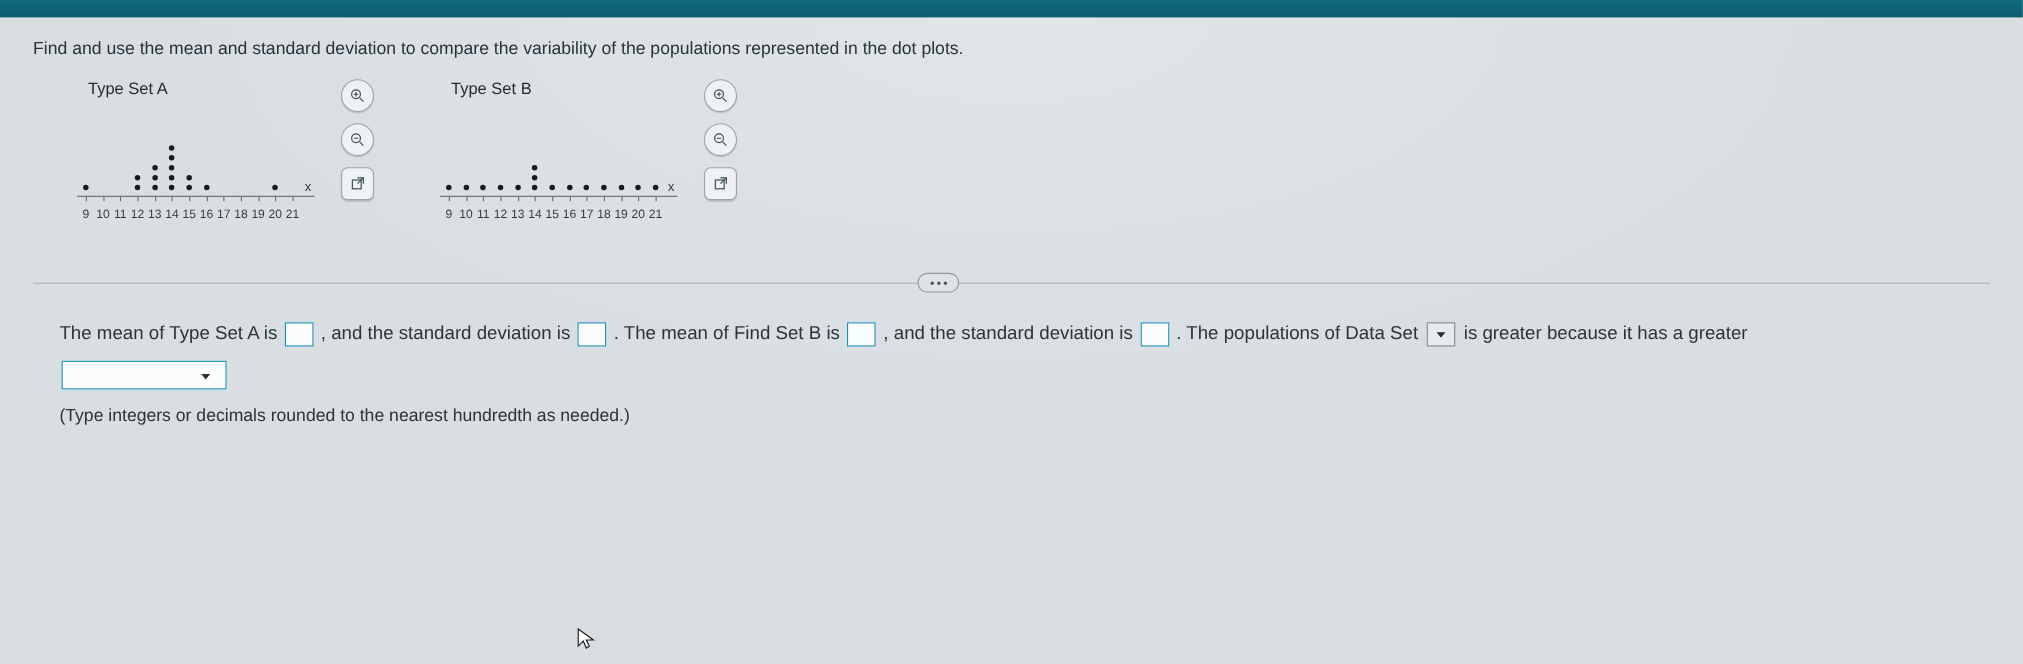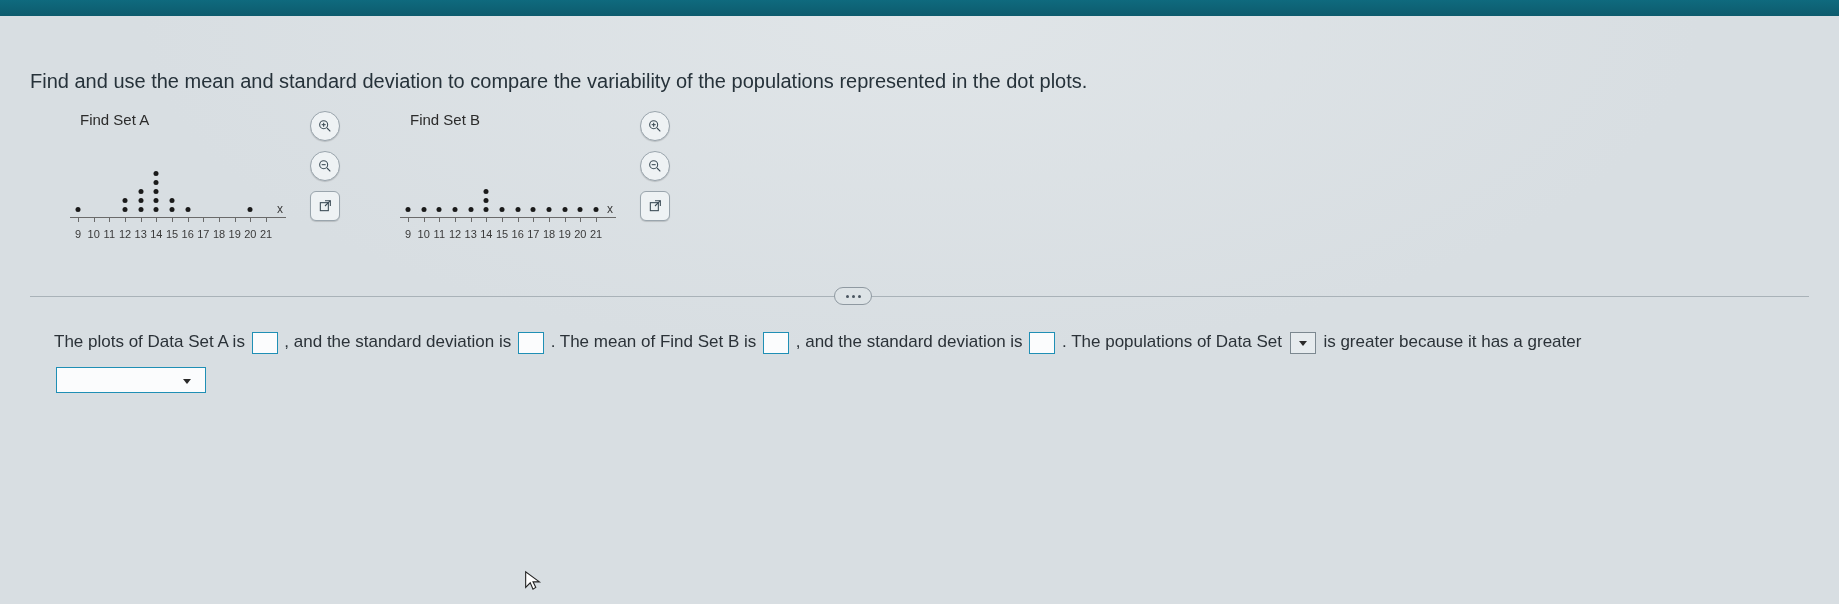--- a/index.html
+++ b/index.html
@@ -15,24 +15,23 @@
   }
   .topbar {
     height: 16px;
     background: linear-gradient(180deg, #0f6a7e 0%, #0d5b6d 100%);
   }
   .question-area {
     padding: 20px 30px 10px 30px;
     background: radial-gradient(ellipse at center top, #e0e5e8 0%, #d8dee2 60%);
   }
   .prompt {
-    font-size: 20px;
+    font-size: 16px;
     color: #26323a;
     margin-bottom: 18px;
-    margin-top: 34px;
   }
   .plots-row {
     display: flex;
     gap: 60px;
     padding-left: 40px;
   }
   .plot-block {
     display: flex;
     align-items: flex-start;
     gap: 8px;
@@ -179,21 +178,21 @@
 
 <div class="topbar"></div>
 
 <div class="question-area">
   <div class="prompt">Find and use the mean and standard deviation to compare the variability of the populations represented in the dot plots.</div>
 
   <div class="plots-row">
 
     <div class="plot-block">
       <div class="plot-content">
-        <div class="plot-title">Find Set A</div>
+        <div class="plot-title">Type Set A</div>
         <div class="dotplot" id="dotplotA">
           <div class="axis-line"></div>
         <div class="tick" style="left: 8px;"></div>
             <div class="tick-label" style="left: 8px;">9</div>
             <div class="tick" style="left: 23.6667px;"></div>
             <div class="tick-label" style="left: 23.6667px;">10</div>
             <div class="tick" style="left: 39.3333px;"></div>
             <div class="tick-label" style="left: 39.3333px;">11</div>
             <div class="tick" style="left: 55px;"></div>
             <div class="tick-label" style="left: 55px;">12</div>
@@ -254,21 +253,21 @@
               <rect x="5" y="7" width="12" height="12"></rect>
               <polyline points="12,4 20,4 20,12"></polyline>
               <line x1="20" y1="4" x2="12" y2="12"></line>
             </svg>
         </div>
       </div>
     </div>
 
     <div class="plot-block">
       <div class="plot-content">
-        <div class="plot-title">Find Set B</div>
+        <div class="plot-title">Type Set B</div>
         <div class="dotplot" id="dotplotB">
           <div class="axis-line"></div>
         <div class="tick" style="left: 8px;"></div>
             <div class="tick-label" style="left: 8px;">9</div>
             <div class="tick" style="left: 23.6667px;"></div>
             <div class="tick-label" style="left: 23.6667px;">10</div>
             <div class="tick" style="left: 39.3333px;"></div>
             <div class="tick-label" style="left: 39.3333px;">11</div>
             <div class="tick" style="left: 55px;"></div>
             <div class="tick-label" style="left: 55px;">12</div>
@@ -339,21 +338,21 @@
   <div class="divider-wrap">
     <hr class="divider-line">
     <div class="divider-badge">
       <span></span>
         <span></span>
         <span></span>
     </div>
   </div>
 
   <div class="answer-area">
-    <span>The plots of Data Set A is </span>
+    <span>The mean of Type Set A is </span>
     <span class="blank-input"></span>
     <span>, and the standard deviation is </span>
     <span class="blank-input"></span>
     <span>. The mean of Find Set B is </span>
     <span class="blank-input"></span>
     <span>, and the standard deviation is </span>
     <span class="blank-input"></span>
     <span>. The populations of Data Set </span>
     <span class="select-box">
       <svg viewBox="0 0 10 10">
@@ -362,20 +361,21 @@
     </span>
     <span> is greater because it has a greater</span>
     <br>
     <span class="blank-input wide" style="position:relative;">
       <span class="select-box" style="position:absolute; right:2px; top:2px; border:none; background:transparent;">
         <svg viewBox="0 0 10 10">
             <polygon points="1,3 9,3 5,8"></polygon>
           </svg>
       </span>
     </span>
+    <div class="hint">(Type integers or decimals rounded to the nearest hundredth as needed.)</div>
   </div>
 </div>
 
 <div class="cursor-pointer-icon">
   <svg viewBox="0 0 24 24">
       <path d="M4 3 L4 20 L9 15 L12 22 L15 20 L12 14 L19 14 Z"></path>
     </svg>
 </div>
 
 </body></html>

